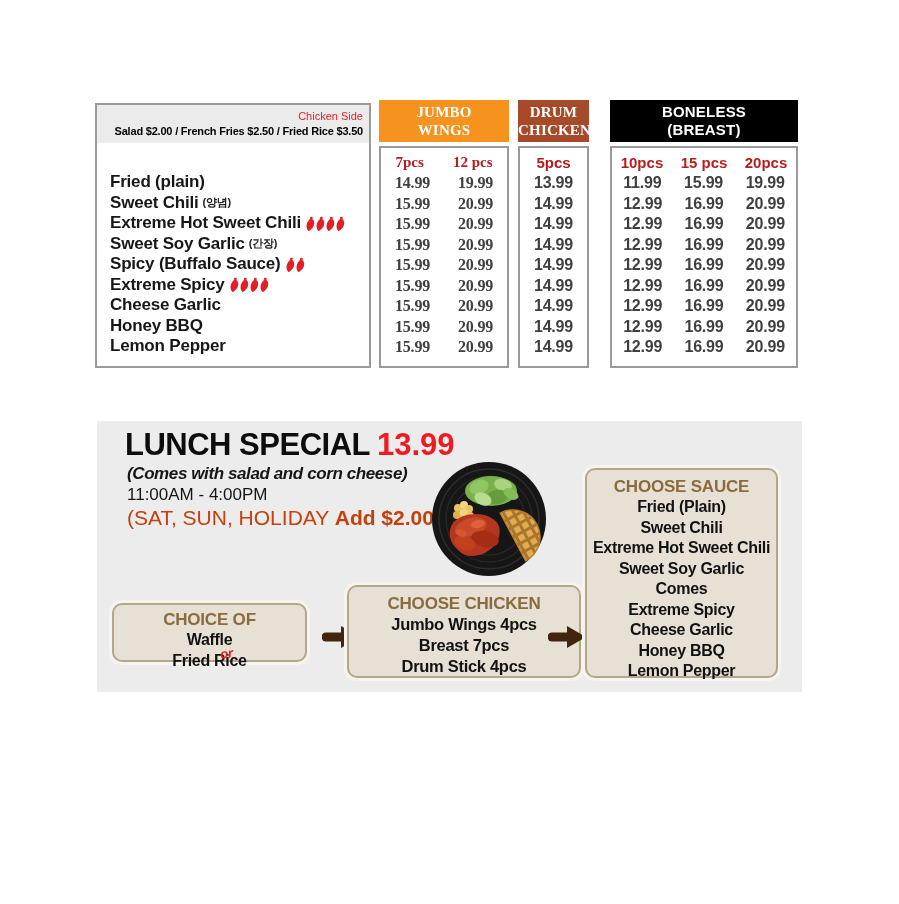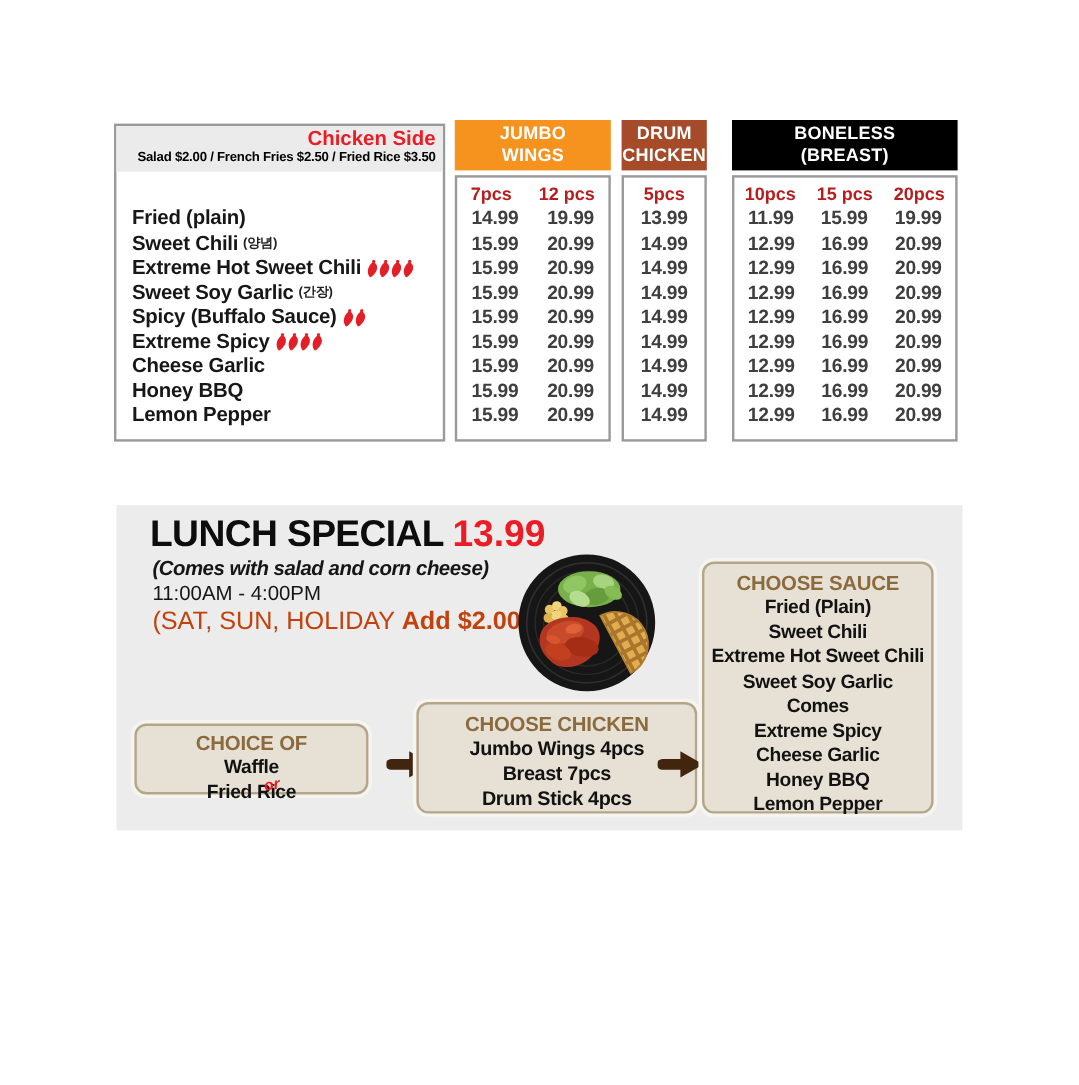--- a/index.html
+++ b/index.html
@@ -3,38 +3,38 @@
 <meta charset="utf-8">
 <style>
   html,body{margin:0;padding:0;background:#fff;}
   body{width:899px;height:904px;font-family:"Liberation Sans","DejaVu Sans",sans-serif;}
   .canvas{position:relative;width:899px;height:904px;background:#fff;overflow:hidden;}
 
   
   .chicken-box{position:absolute;left:95px;top:103px;width:276px;height:265px;
     background:#fff;border:2px solid #9a9a9a;box-sizing:border-box;}
   .band{background:#EBEBEB;padding:3px 6px 4px 8px;text-align:right;white-space:nowrap;}
-  .band-title{color:#EC1C24;font-weight:bold;font-size:17px;line-height:16px;}
+  .band-title{color:#EC1C24;font-weight:normal;font-size:11px;line-height:16px;}
   .band-sides{color:#000;font-weight:bold;font-size:11px;line-height:15px;letter-spacing:-0.2px;}
   .mlist{padding:29px 0 0 13px;}
   .mrow{height:20.5px;display:flex;align-items:center;font-weight:bold;font-size:17px;
     color:#171717;white-space:nowrap;letter-spacing:-0.2px;}
   .mko{font-size:11px;margin-left:4px;font-weight:bold;color:#222;}
   .chilis{margin-left:7px;display:inline-flex;align-items:center;}
   .chilis svg{margin-left:-4px;transform:rotate(-8deg);}
 
   
   .pcol{position:absolute;top:100px;height:268px;box-sizing:border-box;}
-  #col-jumbo{left:379px;width:130px;}
+  #col-jumbo{left:379px;width:130px;font-family:Liberation Serif, serif;}
   #col-drum{left:518px;width:71px;}
   #col-boneless{left:610px;width:188px;}
   .pheader{height:42px;display:flex;flex-direction:column;justify-content:center;
     text-align:center;color:#fff;font-weight:bold;font-size:15px;line-height:18px;letter-spacing:0.2px;}
   #col-jumbo .pheader{background:#F6921E;}
-  #col-drum .pheader{background:#A54B29;}
+  #col-drum .pheader{background:#A54B29;font-family:Liberation Serif, serif;}
   #col-boneless .pheader{background:#000;}
   .pbody{position:absolute;top:46px;left:0;right:0;bottom:0;border:2px solid #9a9a9a;
     background:#fff;box-sizing:border-box;}
   .sizes{display:flex;justify-content:space-around;padding-top:3px;height:22px;
     color:#b91c1c;font-weight:bold;font-size:15px;align-items:center;white-space:nowrap;}
   .prow{height:20.5px;display:flex;justify-content:space-around;align-items:center;}
   .pcell{font-size:16px;font-weight:bold;color:#3f3f3f;letter-spacing:-0.2px;}
 
   
   .panel{position:absolute;left:97px;top:421px;width:705px;height:271px;background:#ECECEC;}

